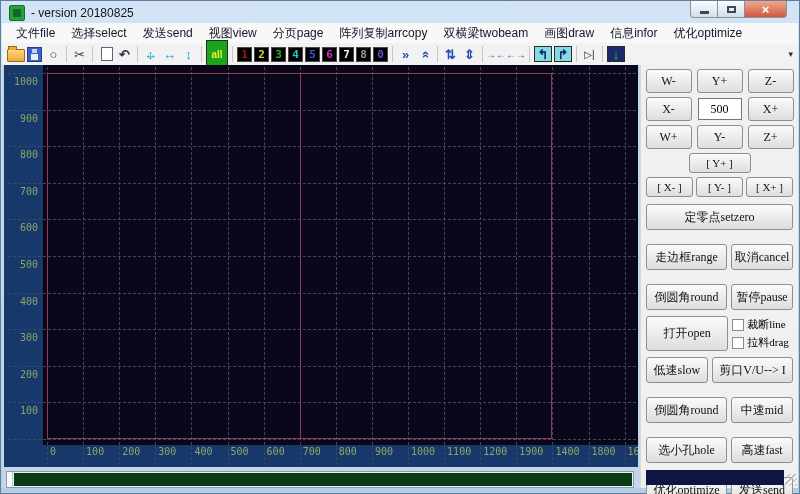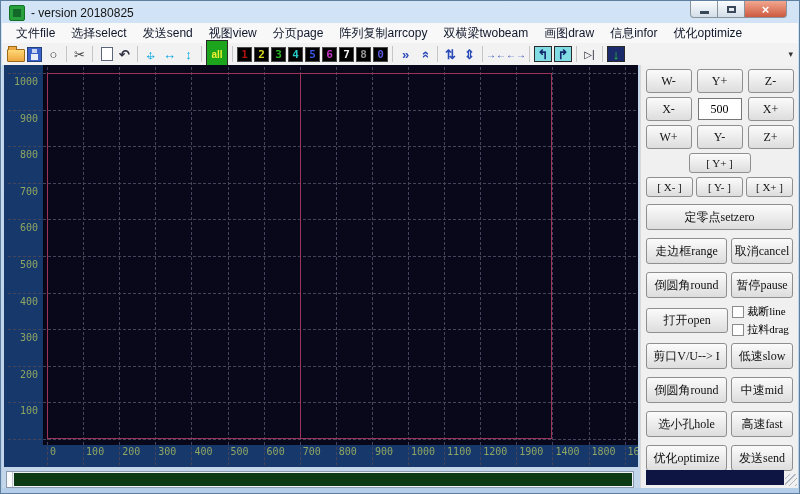--- a/index.html
+++ b/index.html
@@ -75,27 +75,27 @@
   .pbtn{background:linear-gradient(#fbfbfb,#dddddd);border:1px solid #8f8f8f;border-radius:3px;
         font-family:inherit;font-size:12px;color:#111;padding:0;white-space:nowrap;overflow:hidden;}
   .jog{display:grid;grid-template-columns:repeat(3,46px);gap:4px 5px;justify-content:center;margin-bottom:4px;}
   .jbtn{height:24px;}
   .step-input{width:44px;height:22px;border:1px solid #767676;text-align:center;font-size:12px;
         font-family:inherit;align-self:center;justify-self:center;box-sizing:border-box;}
   .bracket1{display:flex;justify-content:center;margin:2px 0 4px;}
   .bracket1 .pbtn{width:62px;height:20px;font-size:11px;}
   .bracket2{display:flex;justify-content:center;gap:3px;margin-bottom:7px;}
   .bracket2 .pbtn{width:47px;height:20px;font-size:11px;}
-  .funcrows{display:flex;flex-direction:column;gap:8px;padding:0 5px;}
+  .funcrows{display:flex;flex-direction:column;gap:14px;padding:0 5px;}
   .frow{display:flex;gap:4px;}
   .frow .pbtn{height:26px;}
   .frow .lft{flex:1.32;}
   .frow .rgt{flex:1;}
   .open-row{display:flex;gap:4px;padding:0 5px;margin:6px 0;align-items:center;}
-  .openbtn{flex:1.32;height:25px;}
+  .openbtn{flex:1.32;height:35px;}
   .cbcol{flex:1;display:flex;flex-direction:column;gap:3px;font-size:11px;}
   .cb{display:flex;align-items:center;gap:3px;}
   .cbbox{width:12px;height:12px;background:#fff;border:1px solid #8a8a8a;box-sizing:border-box;flex:0 0 auto;}
   .panel-status{position:absolute;left:5px;right:14px;bottom:3px;height:15px;background:#0e1542;}
   .resize-grip{position:absolute;right:1px;bottom:2px;width:12px;height:12px;
         background:repeating-linear-gradient(135deg,transparent 0 3px,#aeb6bf 3px 4px);}
 </style>
 </head>
 <body>
 
@@ -291,22 +291,22 @@
               <span class="cbl">裁断line</span>
             </label>
             <label class="cb">
               <span class="cbbox"></span>
               <span class="cbl">拉料drag</span>
             </label>
           </div>
       </div>
       <div class="funcrows rows2">
           <div class="frow">
+            <button class="pbtn rgt">低速slow</button>
             <button class="pbtn lft">剪口V/U--&gt; I</button>
-            <button class="pbtn rgt">低速slow</button>
           </div>
           <div class="frow">
             <button class="pbtn lft">倒圆角round</button>
             <button class="pbtn rgt">中速mid</button>
           </div>
           <div class="frow">
             <button class="pbtn lft">选小孔hole</button>
             <button class="pbtn rgt">高速fast</button>
           </div>
           <div class="frow">

